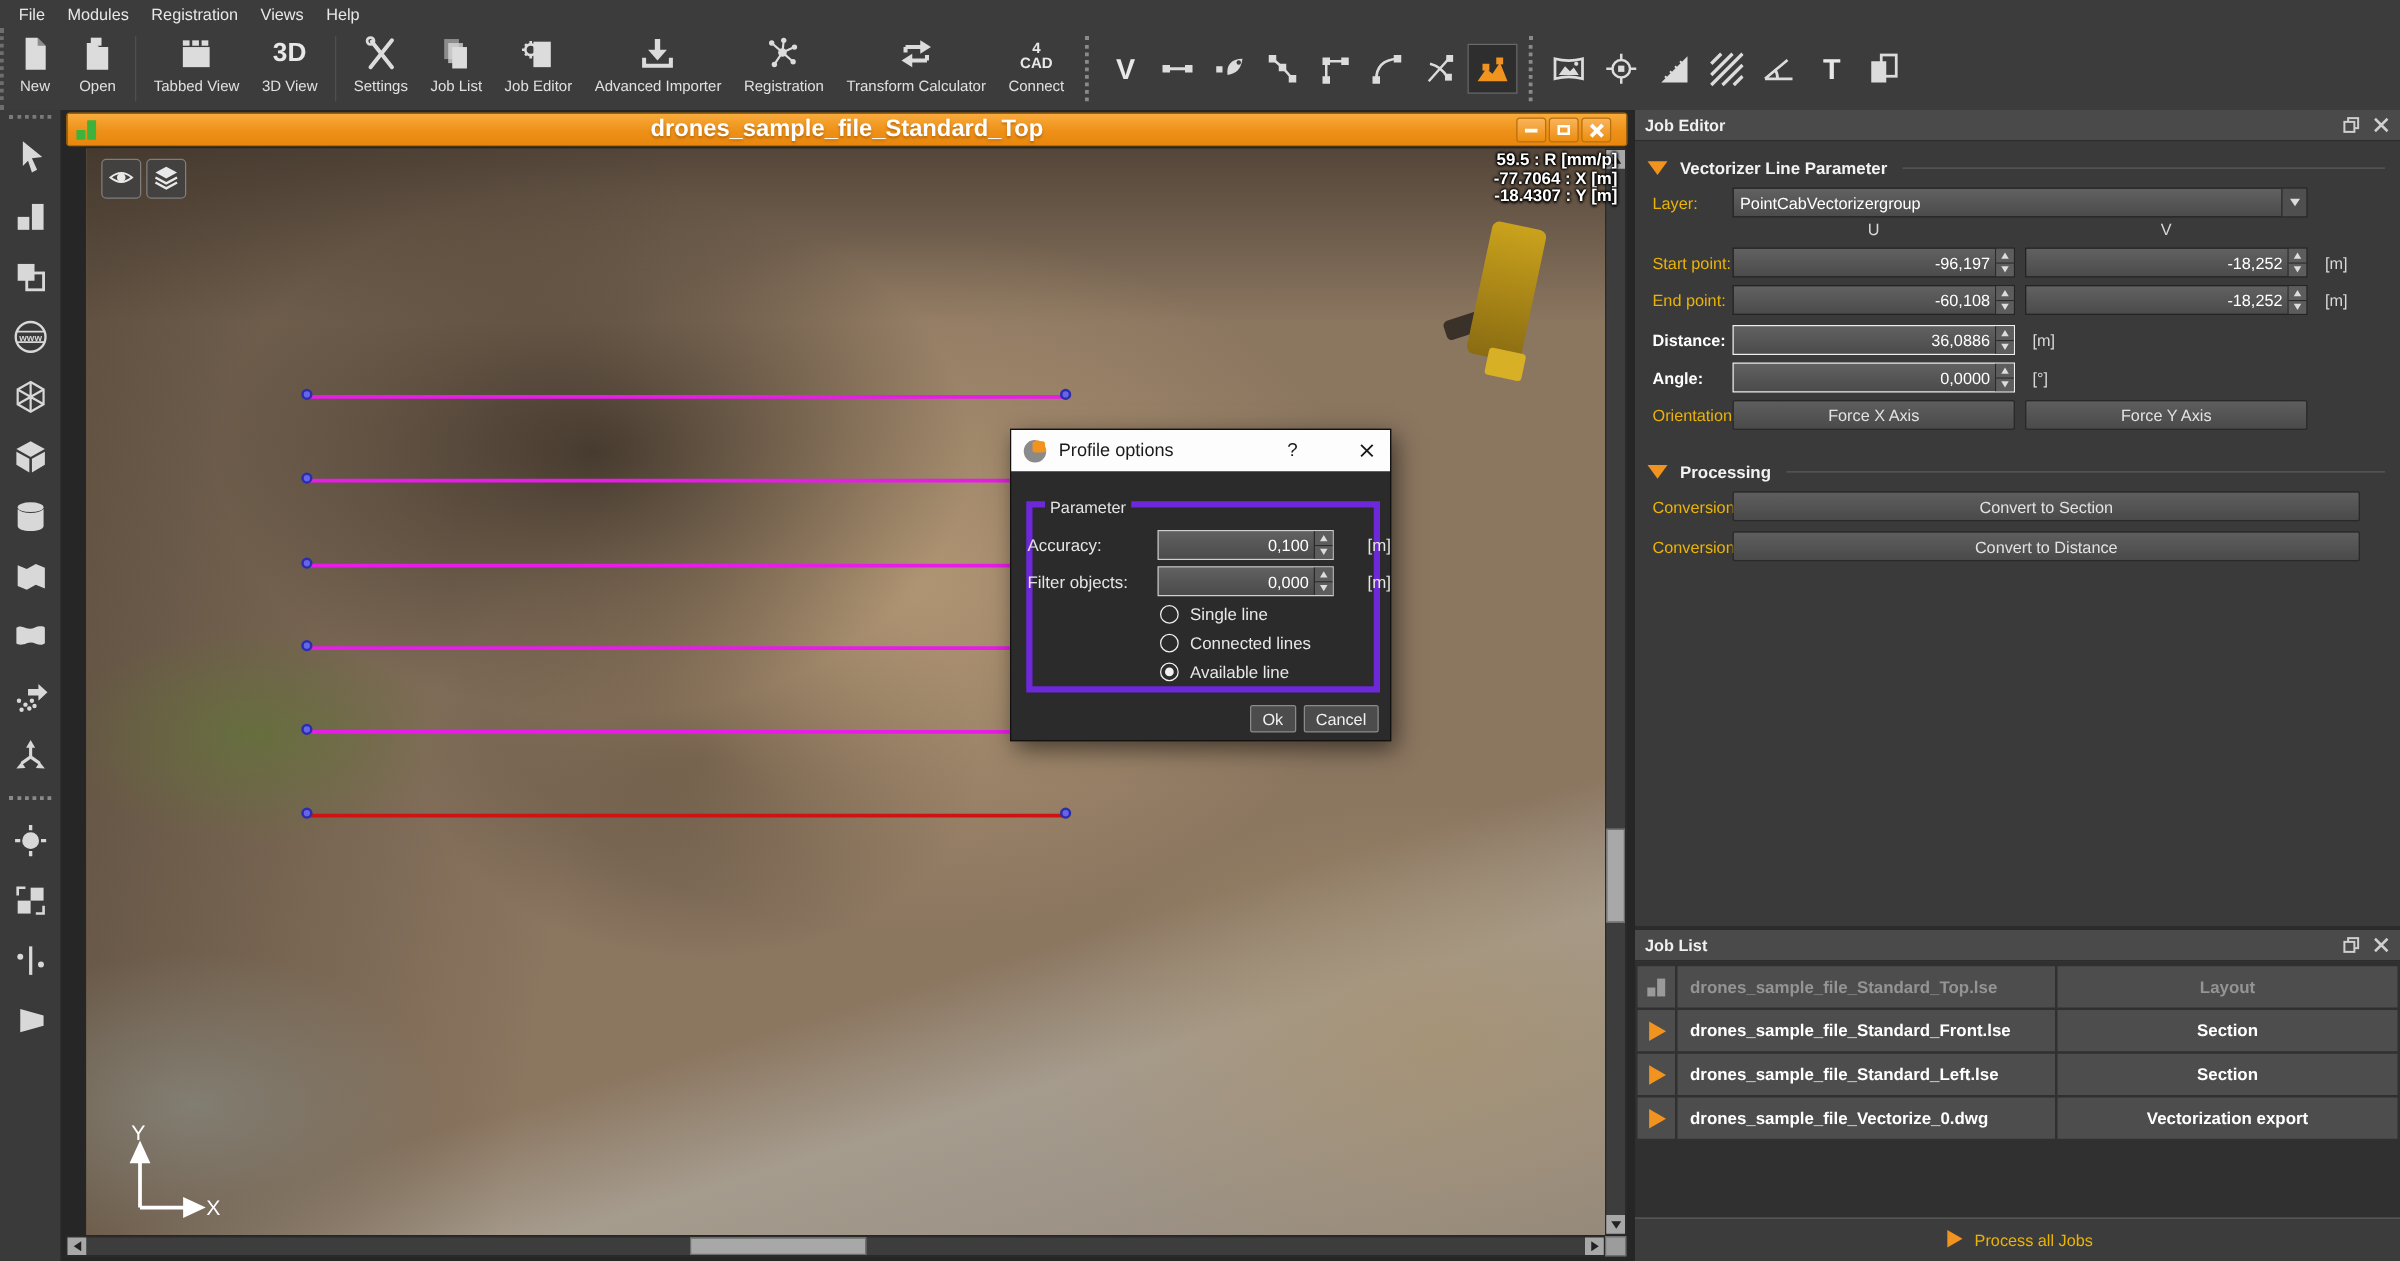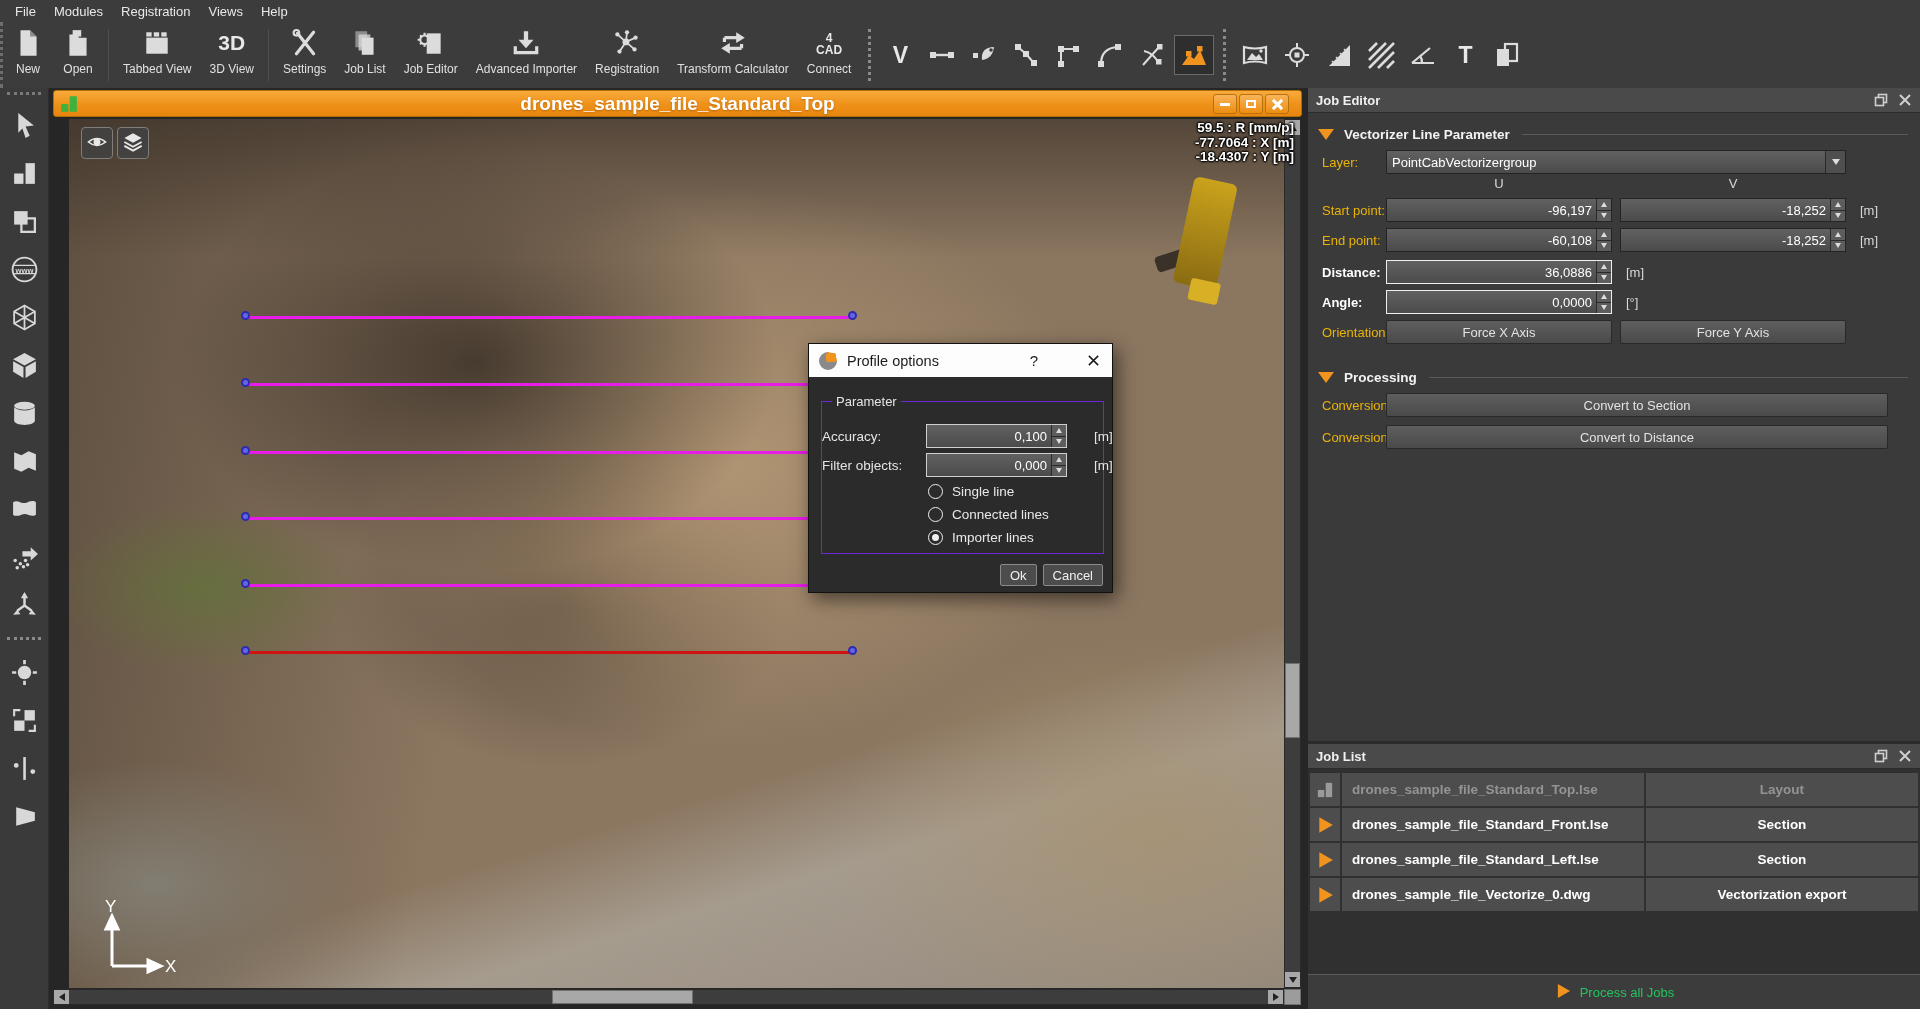--- a/index.html
+++ b/index.html
@@ -135,32 +135,32 @@
   .jl-cell{background:#4d4d4d;display:flex;align-items:center;}
   .jl-icon{justify-content:center;color:#f0931f;}
   .jl-icon svg{width:20px;height:20px;}
   .jl-icon.gray{color:#9a9a9a;}
   .jl-name{padding-left:10px;font-weight:bold;font-size:13.5px;color:#fff;}
   .jl-type{justify-content:center;font-weight:bold;font-size:13.5px;color:#fff;}
   .jl-row.dim .jl-name,.jl-row.dim .jl-type{color:#949494;}
   .jl-footer{position:absolute;left:0;bottom:0;width:612px;height:35px;background:#3c3c3c;border-top:1px solid #5c5c5c;
      display:flex;align-items:center;justify-content:center;gap:8px;}
   .jl-footer svg{width:18px;height:18px;color:#f0931f;}
-  .jl-footer span{font-size:13px;color:#22c55e;}
+  .jl-footer span{font-size:13px;color:#eab308;}
 
   
   .dialog{position:absolute;left:808px;top:343px;width:305px;height:250px;z-index:50;background:#2b2b2b;
      border:1px solid #111;box-shadow:4px 6px 18px rgba(0,0,0,.55);}
   .dlg-titlebar{height:33px;background:#fdfdfd;display:flex;align-items:center;position:relative;}
   .dlg-logo{width:20px;height:20px;margin-left:9px;}
   .dlg-title{margin-left:9px;color:#1a1a1a;font-size:14.5px;}
   .dlg-help{position:absolute;right:64px;color:#1a1a1a;font-size:15px;width:28px;text-align:center;}
   .dlg-close{position:absolute;right:4px;width:30px;height:26px;display:flex;align-items:center;justify-content:center;color:#1a1a1a;}
   .dlg-close svg{width:13px;height:13px;}
-  .groupbox{position:absolute;left:12px;top:57px;width:283px;height:153px;border:1px solid #6d28d9;}
+  .groupbox{position:absolute;left:12px;top:57px;width:283px;height:153px;border:5px solid #6d28d9;}
   .gb-label{position:absolute;left:10px;top:-8px;background:#2b2b2b;padding:0 4px;font-size:13px;color:#e5e5e5;}
   .dlg-row{display:flex;align-items:center;position:absolute;left:13px;gap:20px;}
   .dlg-row .lbl{width:84px;font-size:13.5px;color:#e5e5e5;}
   .dlg-row .field{width:141px;margin-right:7px;}
   .dlg-row .unit{font-size:13.5px;color:#e5e5e5;}
   .radio-row{position:absolute;left:119px;display:flex;align-items:center;gap:9px;}
   .radio{width:15px;height:15px;border-radius:50%;border:1.6px solid #f0f0f0;display:flex;align-items:center;justify-content:center;}
   .radio.checked::after{content:"";width:7px;height:7px;border-radius:50%;background:#f0f0f0;}
   .radio-lbl{font-size:13.5px;color:#e8e8e8;}
   .dlg-btns{position:absolute;right:9px;bottom:6px;display:flex;gap:6px;}
@@ -927,21 +927,21 @@
         <div class="radio-row" style="top: 140px;">
           <span class="radio"></span>
           <span class="radio-lbl">Single line</span>
         </div>
         <div class="radio-row" style="top: 163px;">
           <span class="radio"></span>
           <span class="radio-lbl">Connected lines</span>
         </div>
         <div class="radio-row" style="top: 186px;">
           <span class="radio checked"></span>
-          <span class="radio-lbl">Importer lines</span>
+          <span class="radio-lbl">Available line</span>
         </div>
       </div>
     <div class="dlg-btns">
       <div class="dlg-btn">Ok</div>
       <div class="dlg-btn">Cancel</div>
     </div>
   </div>
 
 </div>
 

